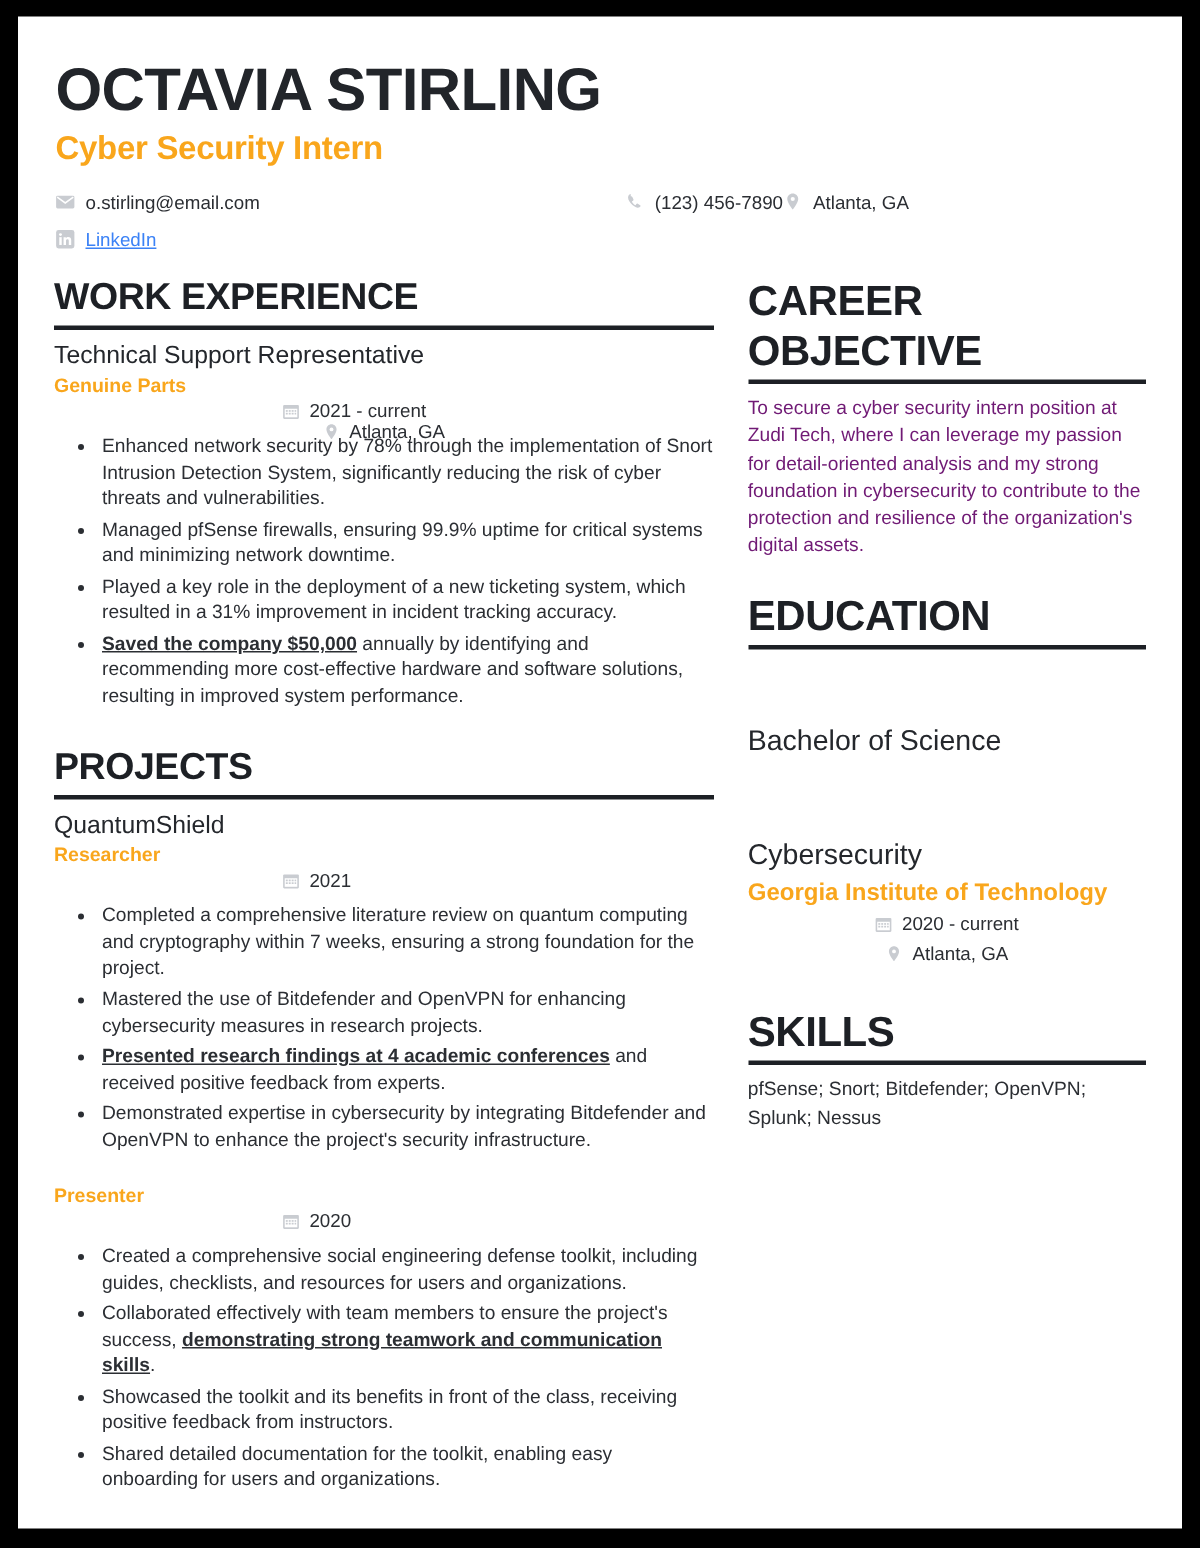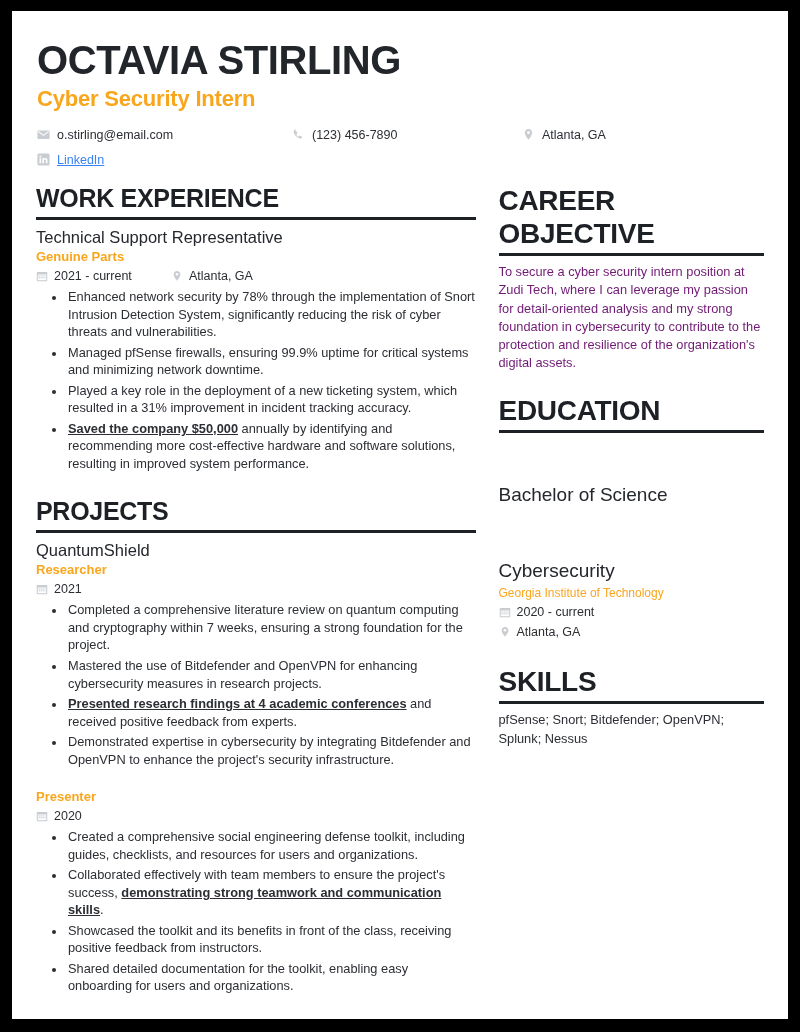--- a/index.html
+++ b/index.html
@@ -52,21 +52,21 @@
     margin-bottom: 4px;
   }
   .contact-item {
     display: flex;
     align-items: center;
     font-size: 12.5px;
     color: #2b2e33;
   }
   .contact-item .ico { margin-right: 7px; display: flex; align-items: center; }
   .c-email { width: 255px; }
-  .c-phone { width: 230px; }
+  .c-phone { width: 230px; justify-content: flex-end; }
   .c-loc   { width: 230px; }
   .link-text {
     color: #3b82f6;
     text-decoration: underline;
     font-size: 12.5px;
   }
 
   
   .body-cols {
     display: flex;
@@ -104,20 +104,21 @@
     font-weight: bold;
     color: #F9A61C;
     margin-bottom: 3px;
   }
   .meta-row {
     display: flex;
     align-items: center;
     font-size: 12.5px;
     color: #2b2e33;
     height: 18px;
+    flex-direction: column;
   }
   .meta-item { display: flex; align-items: center; }
   .meta-item .ico { margin-right: 6px; display: flex; align-items: center; }
   .meta-date { width: 135px; }
 
   ul.bullets {
     margin: 3px 0 0 0;
     padding-left: 30px;
   }
   ul.bullets li {
@@ -139,22 +140,22 @@
     color: #701a75;
     line-height: 1.42;
   }
   .edu-line {
     font-size: 19px;
     color: #24272c;
     line-height: 1.45;
     margin-top: 48px;
   }
   .edu-school {
-    font-size: 12px;
-    font-weight: normal;
+    font-size: 16px;
+    font-weight: bold;
     color: #F9A61C;
     line-height: 1.5;
     margin-bottom: 1px;
   }
   .skills-text {
     font-size: 12.8px;
     color: #2b2e33;
     line-height: 1.42;
   }
   .meta-stack .meta-row { margin-bottom: 2px; }

